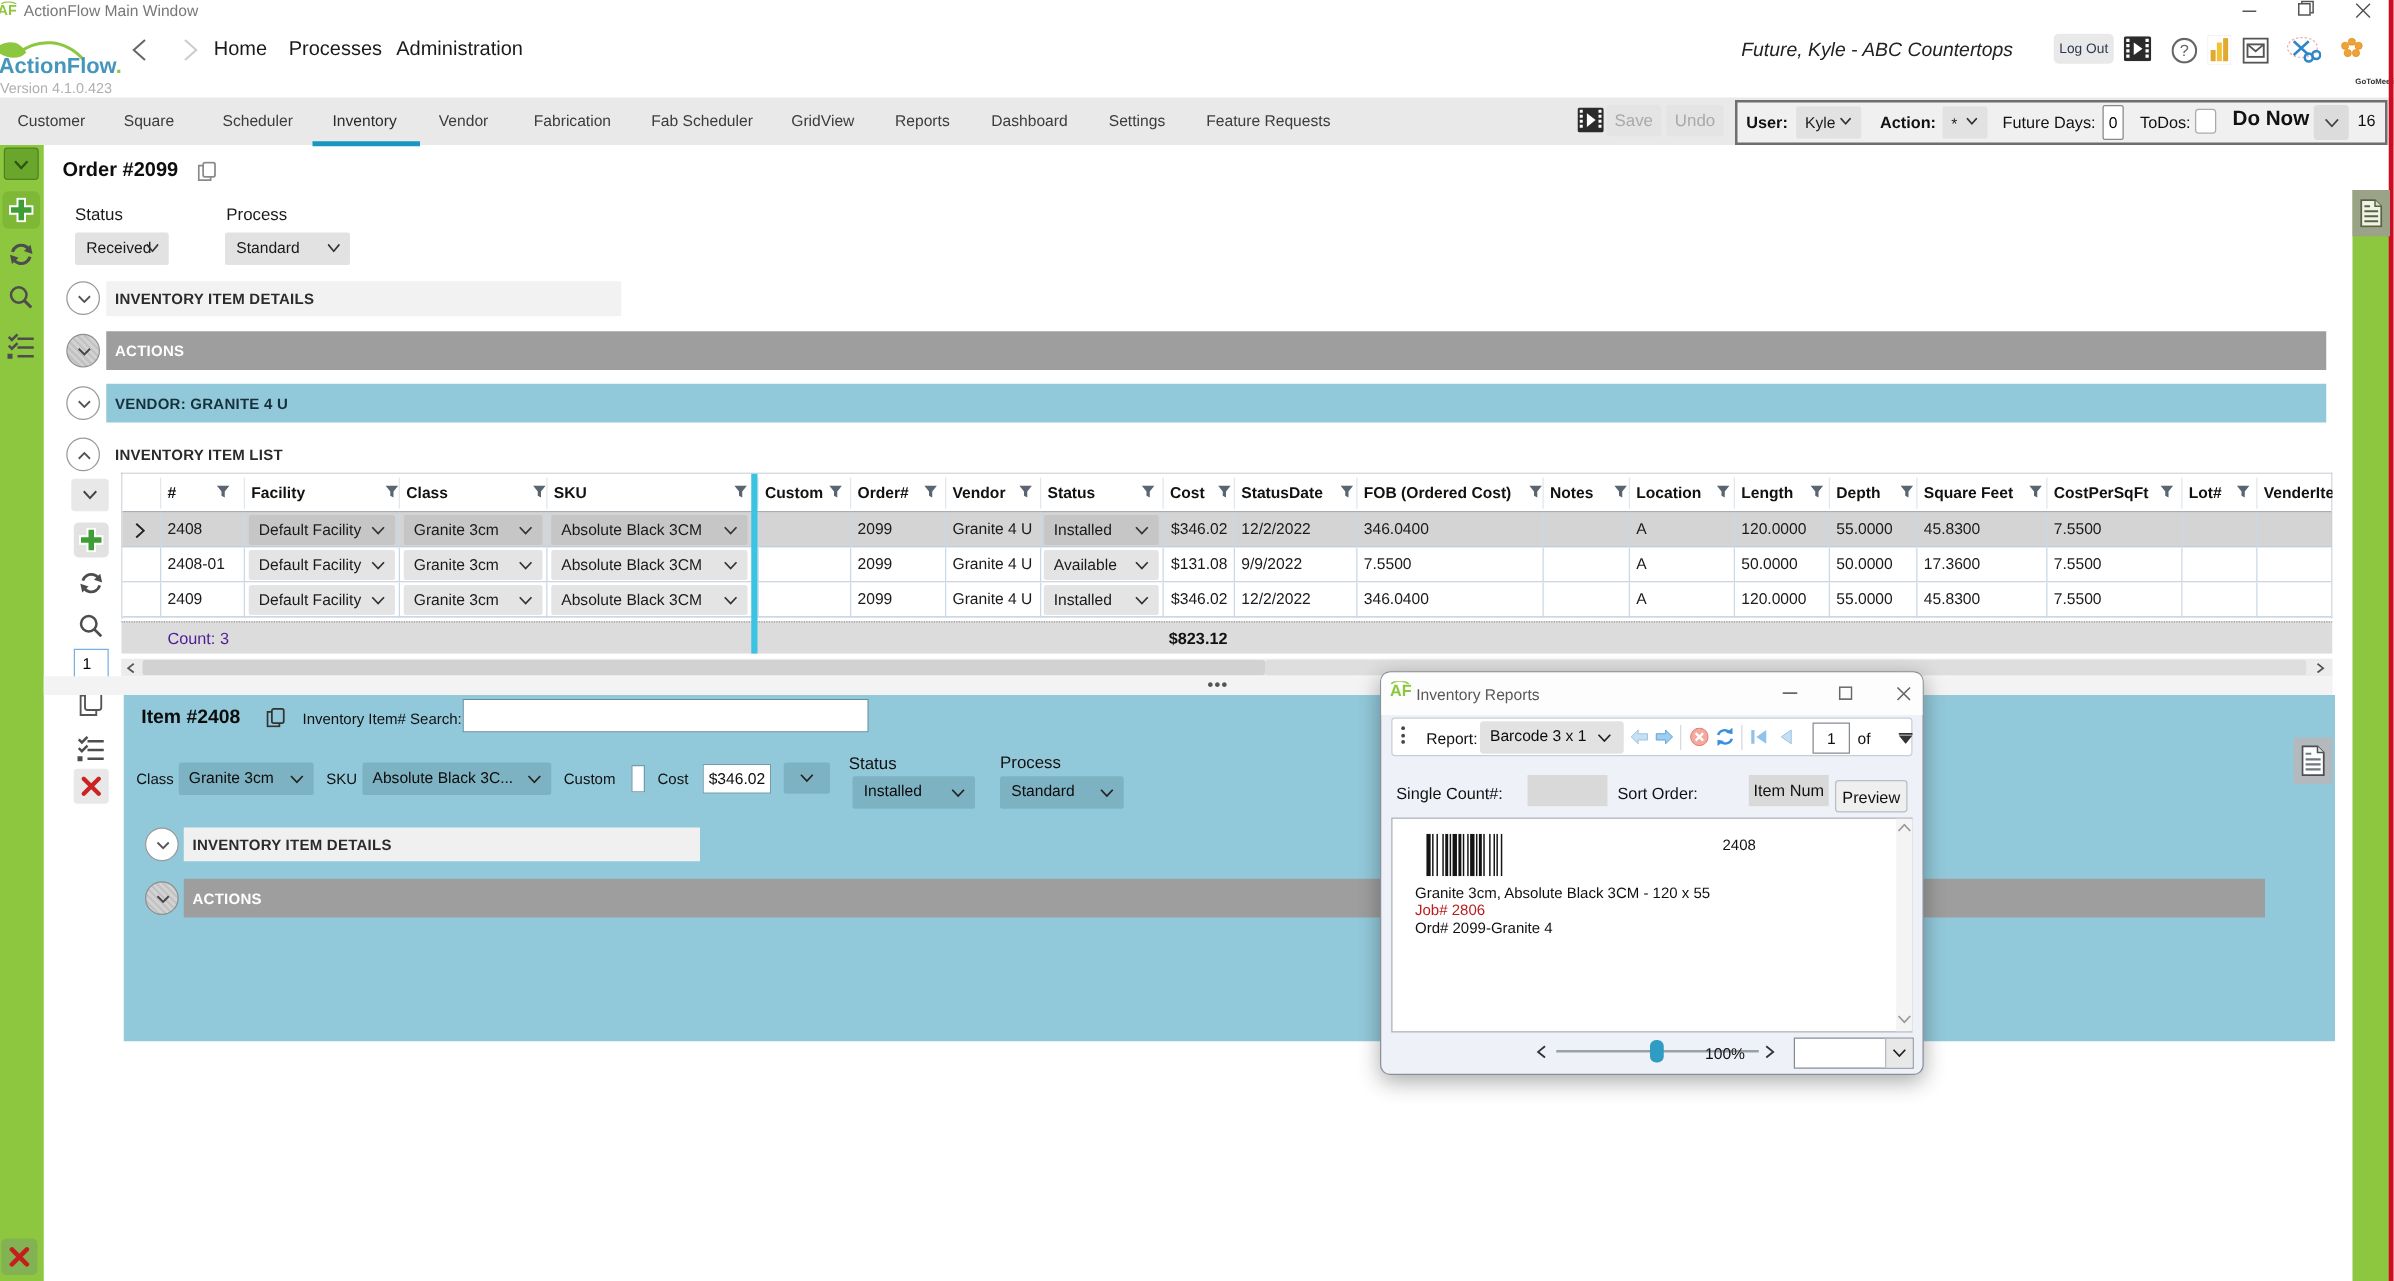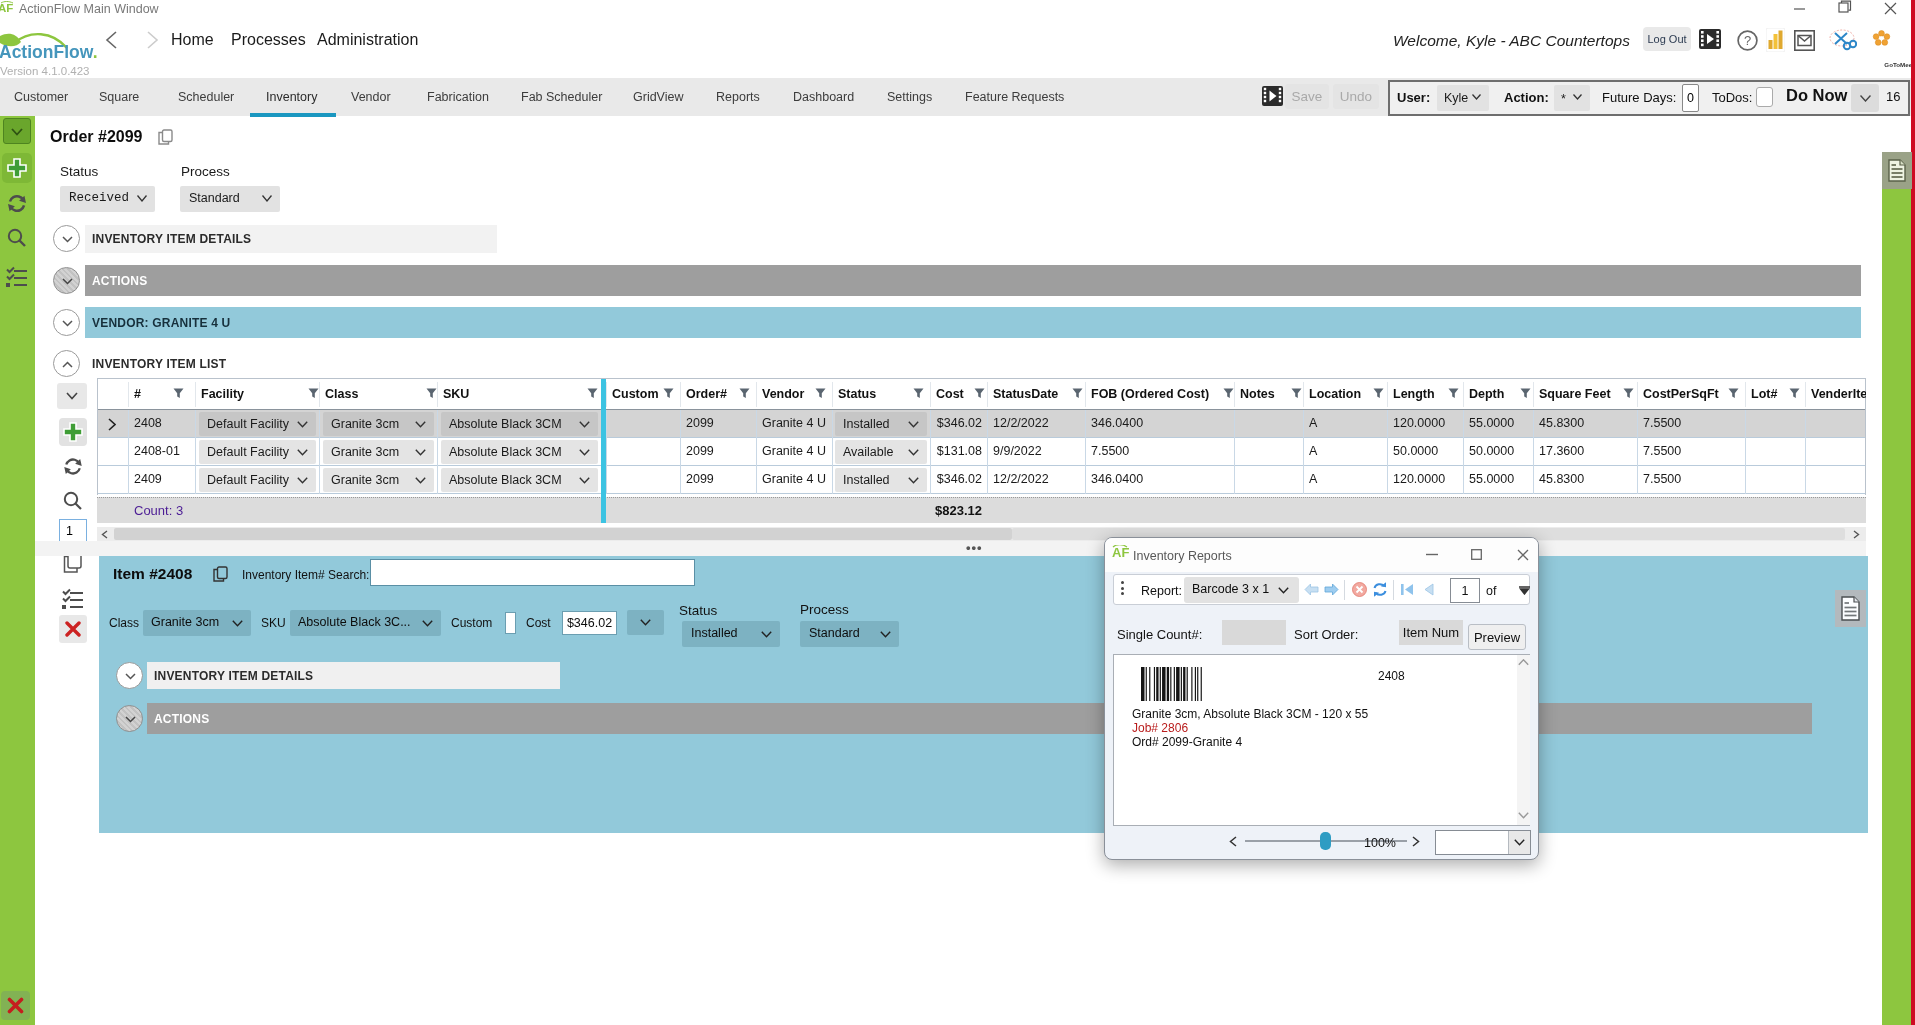--- a/index.html
+++ b/index.html
@@ -71,21 +71,21 @@
     </svg>
   </div>
   <div style="position:absolute;left:0px;top:43px;font-size:11.5px;color:#b0b0b0;">Version 4.1.0.423</div>
   <svg class="abs" style="left:104px;top:8px;" width="56" height="20" viewBox="0 0 56 20">
     <path d="M 12 2 L 3 10 L 12 18" fill="none" stroke="#666" stroke-width="1.6"></path>
     <path d="M 44 2 L 53 10 L 44 18" fill="none" stroke="#ccc" stroke-width="1.6"></path>
   </svg>
   <div class="menu" style="left:171px;">Home</div>
   <div class="menu" style="left:231px;">Processes</div>
   <div class="menu" style="left:317px;">Administration</div>
-  <div class="welcome" style="left:1393px;">Welcome, Kyle - ABC Countertops</div>
+  <div class="welcome" style="left:1393px;">Future, Kyle - ABC Countertops</div>
   <div class="logout">Log Out</div>
 
   <svg class="abs" style="left:1699px;top:7px" width="22" height="20" viewBox="0 0 22 20">
     <rect x="0" y="0" width="22" height="20" rx="2" fill="#2b2b2b"></rect>
     <rect x="2" y="2" width="2.6" height="2.6" fill="#fff"></rect>
         <rect x="2" y="6.2" width="2.6" height="2.6" fill="#fff"></rect>
         <rect x="2" y="10.4" width="2.6" height="2.6" fill="#fff"></rect>
         <rect x="2" y="14.6" width="2.6" height="2.6" fill="#fff"></rect>
     <rect x="17.4" y="2" width="2.6" height="2.6" fill="#fff"></rect>
         <rect x="17.4" y="6.2" width="2.6" height="2.6" fill="#fff"></rect>
@@ -251,21 +251,21 @@
   </svg>
 </div>
 
 <div class="abs" style="left:50px;top:128px;font-size:16px;font-weight:bold;color:#0d0d0d;">Order #2099</div>
 <svg class="abs" style="left:158px;top:129px" width="15" height="16" viewBox="0 0 15 16">
   <rect x="4.5" y="1" width="9.5" height="11.5" rx="1.5" fill="#fff" stroke="#8a8a8a" stroke-width="1.4"></rect>
   <path d="M 4.5 3.5 L 1 3.5 L 1 15 L 10.5 15 L 10.5 12.5" fill="none" stroke="#8a8a8a" stroke-width="1.4"></path>
 </svg>
 <div class="abs" style="left:60px;top:164px;font-size:13.5px;color:#1a1a1a;">Status</div>
 <div class="abs" style="left:181px;top:164px;font-size:13.5px;color:#1a1a1a;">Process</div>
-<div class="combo" style="left:60px;top:186px;width:95px;height:26px;font-family:Liberation Mono, monospace;">
+<div class="combo" style="left:60px;top:186px;width:75px;height:26px;">
       <span style="position:absolute;left:9px;top:5px;">Received</span>
       <svg class="cv" width="10" height="7" viewBox="0 0 10 7">
         <path d="M0.5 0.5 L5 6 L9.5 0.5" fill="none" stroke="#333" stroke-width="1.3"></path>
       </svg>
     </div>
 <div class="combo" style="left:180px;top:186px;width:100px;height:26px;">
       <span style="position:absolute;left:9px;top:5px;">Standard</span>
       <svg class="cv" width="10" height="7" viewBox="0 0 10 7">
         <path d="M0.5 0.5 L5 6 L9.5 0.5" fill="none" stroke="#333" stroke-width="1.3"></path>
       </svg>

